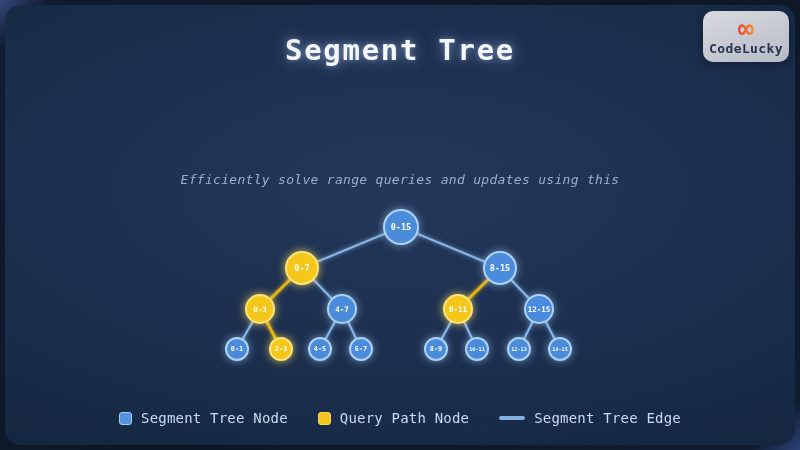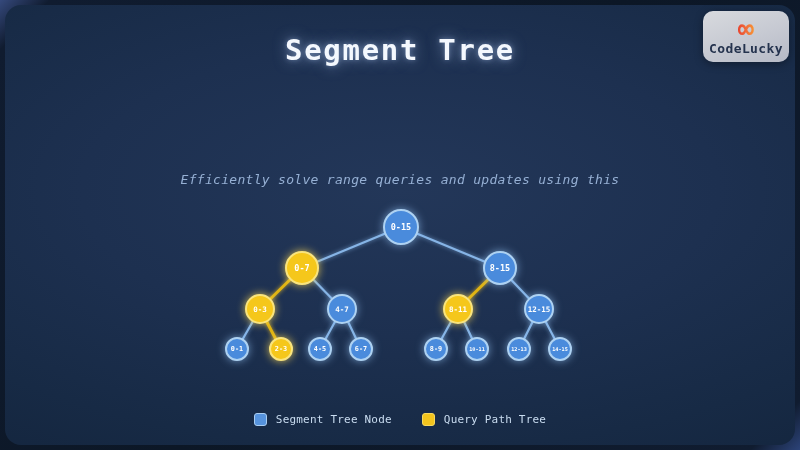--- a/index.html
+++ b/index.html
@@ -55,21 +55,21 @@
   .node circle { stroke-width:2; }
   .node.segment circle { fill:#4a8bdc; stroke:#aed2f2; filter:drop-shadow(0 0 4px rgba(150,200,250,.65)); }
   .node.query   circle { fill:#f5c71b; stroke:#f9e47e; filter:drop-shadow(0 0 4px rgba(250,215,85,.8)); }
   .node text { fill:#ffffff; font-family:"DejaVu Sans Mono", monospace; font-weight:bold; }
   
   .legend {
     position:absolute; bottom:19px; left:0; right:0;
     display:flex; justify-content:center; align-items:center; gap:30px;
   }
   .legend-item { display:flex; align-items:center; gap:9px; }
-  .legend-label { font-size:11px; color:#c9dcf0; letter-spacing:.2px; }
+  .legend-label { font-size:14px; color:#c9dcf0; letter-spacing:.2px; }
   .swatch.square { width:13px; height:13px; border-radius:3px; }
   .swatch.square-blue   { background:#5693dd; border:1.5px solid #a9cdf1; }
   .swatch.square-yellow { background:#f3c41d; border:1.5px solid #f7d95e; }
   .swatch.line { width:26px; height:4px; border-radius:2px; }
   .swatch.line-blue   { background:#7fb0e0; }
   .swatch.line-yellow { background:#dfb414; }
 </style>
 </head>
 <body>
 
@@ -166,18 +166,22 @@
       <span>Efficiently solve range queries and updates using this</span>
     </p>
 
     <div class="legend">
       <div class="legend-item">
         <span class="swatch square square-blue"></span>
         <span class="legend-label">Segment Tree Node</span>
       </div>
       <div class="legend-item">
         <span class="swatch square square-yellow"></span>
-        <span class="legend-label">Query Path Tree</span>
+        <span class="legend-label">Query Path Node</span>
+      </div>
+      <div class="legend-item">
+        <span class="swatch line line-blue"></span>
+        <span class="legend-label">Segment Tree Edge</span>
       </div>
     </div>
 
   </div>
 </div>
 
 </body></html>

